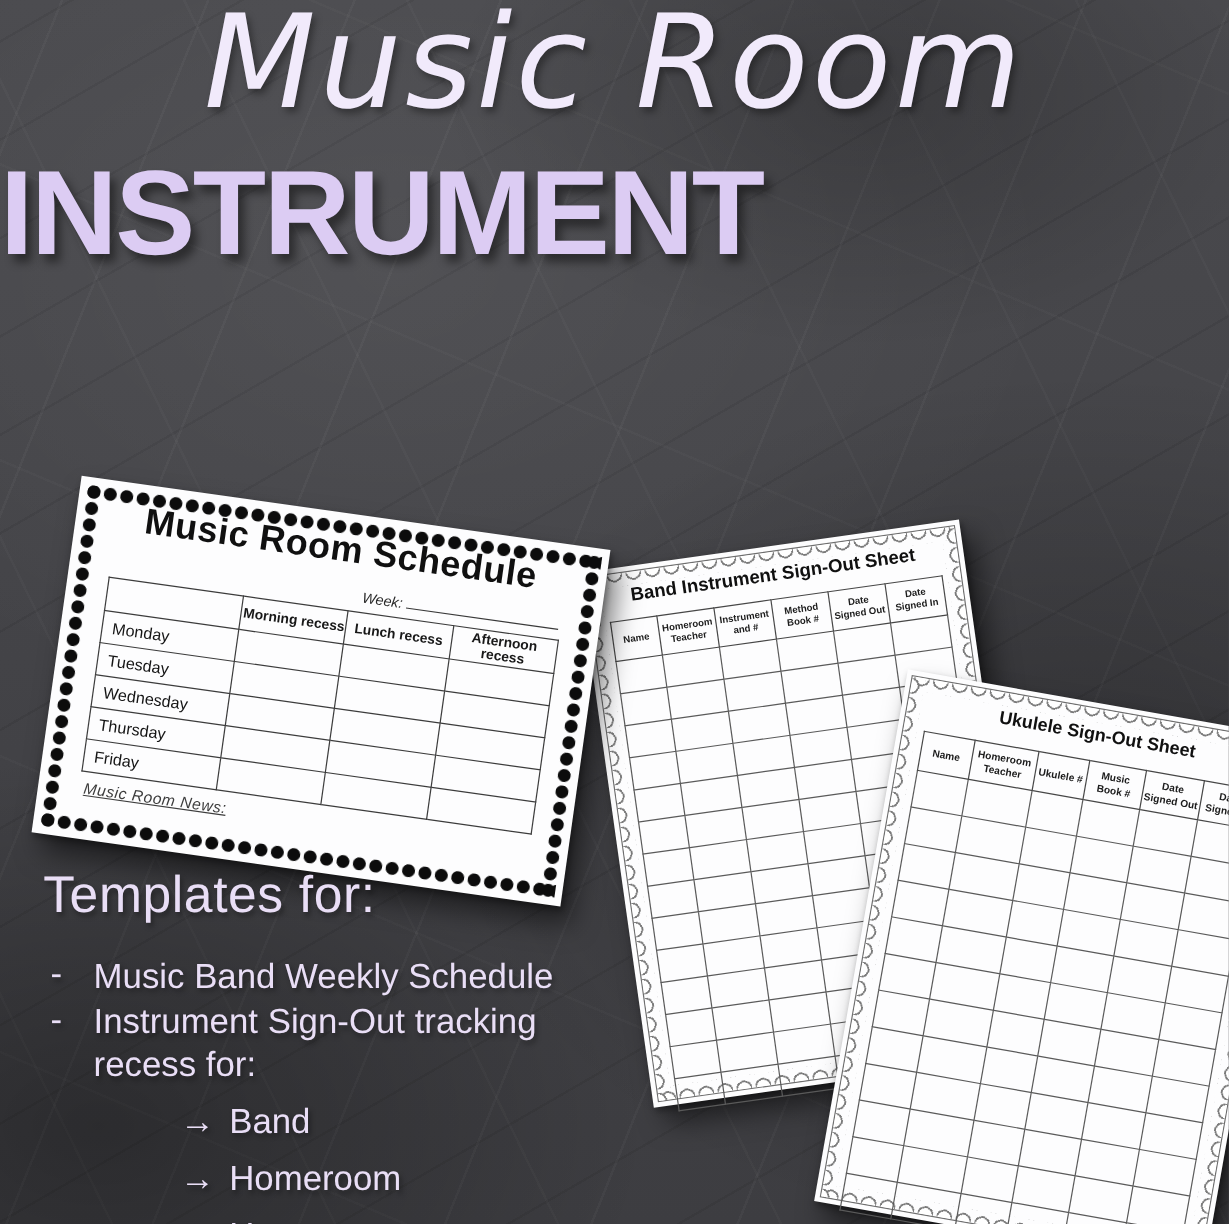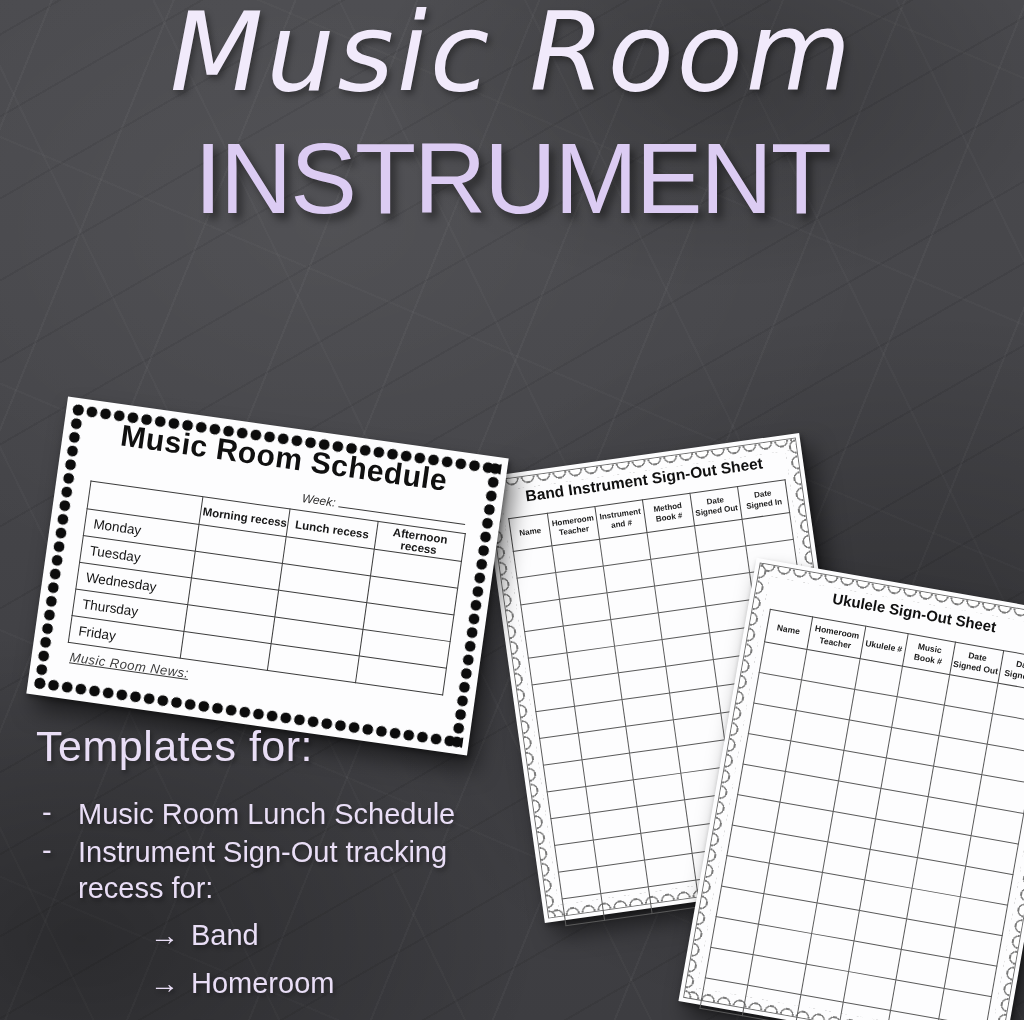--- a/index.html
+++ b/index.html
@@ -24,22 +24,22 @@
   }
   
   .script-title{
     position:absolute;top:-10px;left:0;width:100%;text-align:center;
     font-family:"DejaVu Sans", sans-serif;font-style:italic;font-weight:normal;
     font-size:108px;letter-spacing:3px;color:#f1eafb;
     text-shadow:3px 4px 6px rgba(0,0,0,0.35);
     white-space:nowrap;
   }
   .block-title{
-    position:absolute;top:112px;left:0;width:100%;text-align:center;
-    font-weight:normal;color:#dcccf3;line-height:1.32;
+    position:absolute;top:112px;left:0;width:100%;text-align:left;
+    font-weight:bold;color:#dcccf3;line-height:1.32;
     text-shadow:5px 6px 8px rgba(0,0,0,0.45);
     white-space:nowrap;
   }
   .block-line1{font-size:100px;letter-spacing:-2px;}
   .block-line2{font-size:97px;letter-spacing:-3px;}
   
   .paper{
     position:absolute;background:#fdfdfe;
     box-shadow:10px 14px 22px rgba(0,0,0,0.50), 2px 3px 5px rgba(0,0,0,0.35);
   }
@@ -441,21 +441,21 @@
         </tbody>
       </table>
   </div>
   <div class="news-label">Music Room News:</div>
 </div>
 
 <div class="footer">
   <div class="f-heading">Templates for:</div>
   <div class="f-item">
     <span class="f-bullet">-</span>
-    <span>Music Room Lunch Schedule</span>
+    <span>Music Band Weekly Schedule</span>
   </div>
   <div class="f-item">
     <span class="f-bullet">-</span>
     <span>Instrument Sign-Out tracking recess for:</span>
   </div>
   <div class="f-arrow-item">
     <span class="f-arrow">→</span><span>Band</span>
   </div>
   <div class="f-arrow-item">
     <span class="f-arrow">→</span><span>Homeroom</span>

